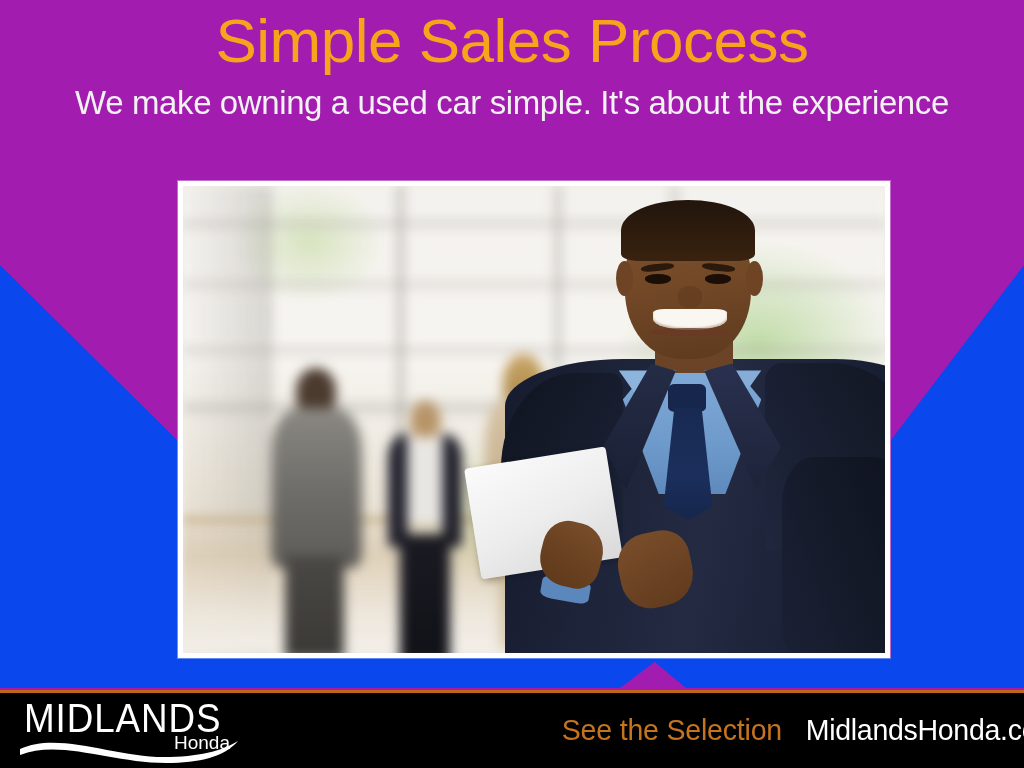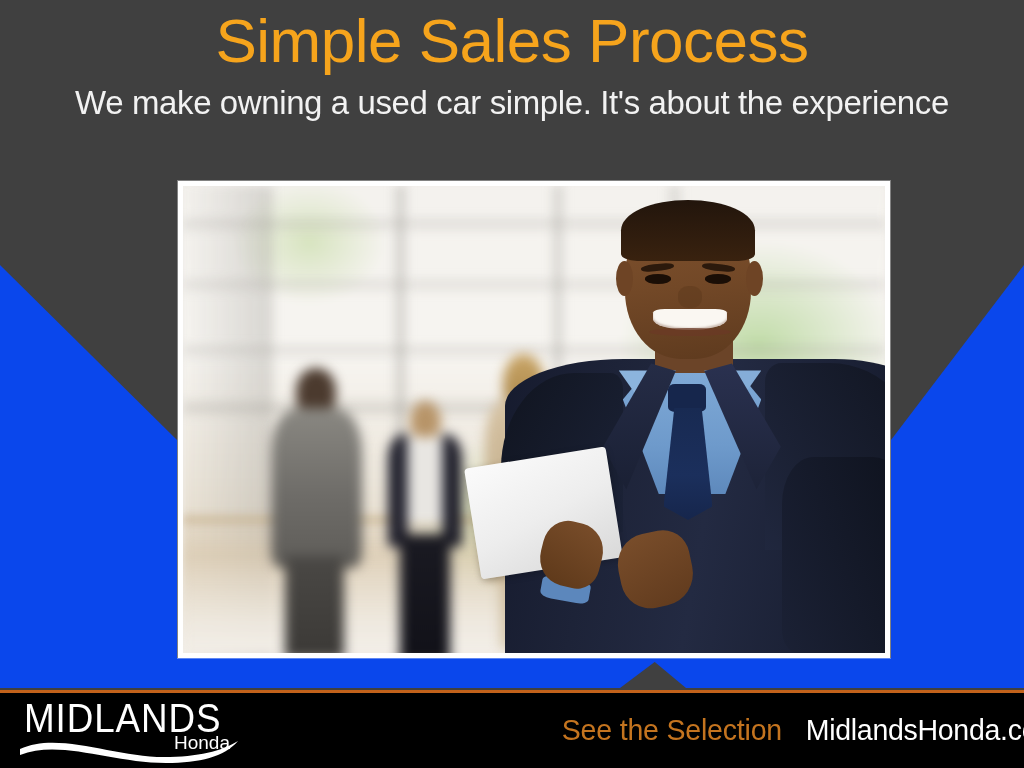--- a/index.html
+++ b/index.html
@@ -8,21 +8,21 @@
   html, body {
     width:1024px; height:768px;
     background:#000;
     overflow:hidden;
     font-family:"Liberation Sans", sans-serif;
   }
 
   .ad {
     position:relative;
     width:1024px; height:768px;
-    background:#404040;
+    background:#a21caf;
     overflow:hidden;
   }
 
   
   .header {
     position:absolute;
     top:0; left:0;
     width:1024px; height:150px;
     z-index:40;
     text-align:center;

